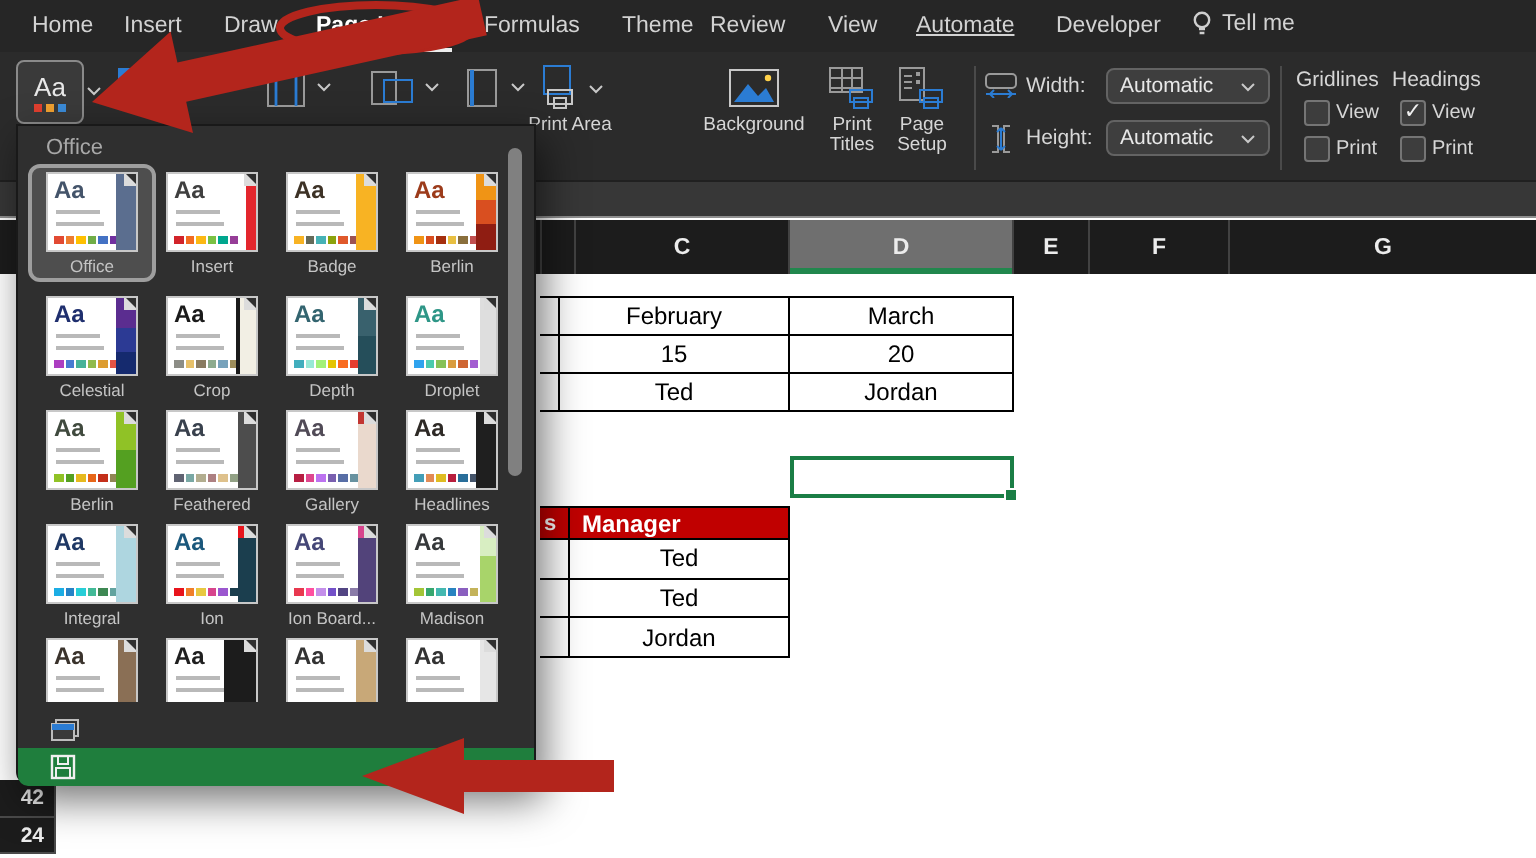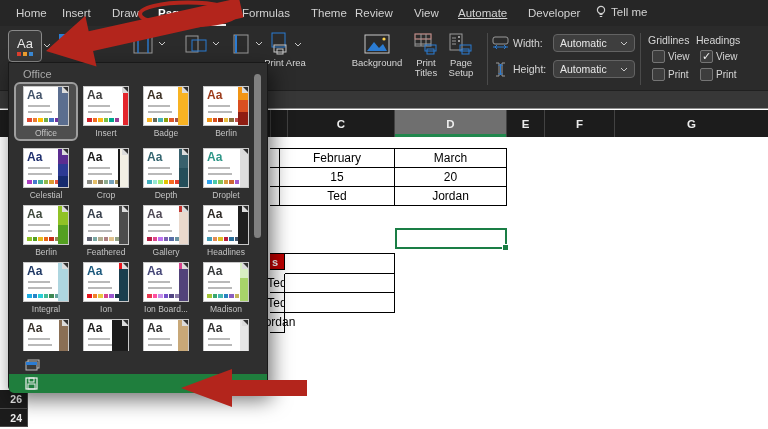--- a/index.html
+++ b/index.html
@@ -227,37 +227,38 @@
 <div class="sheet">
   <div class="colband" id="colband">
         <div class="colhdr" style="left: 270px; width: 17px;"></div>
         <div class="colhdr" style="left: 287px; width: 107px;">C</div>
         <div class="colhdr sel" style="left: 394px; width: 112px;">D</div>
         <div class="colhdr" style="left: 506px; width: 38px;">E</div>
         <div class="colhdr" style="left: 544px; width: 70px;">F</div>
         <div class="colhdr" style="left: 614px; width: 154px;">G</div>
       </div>
   <div id="rowhdrs">
-        <div class="rowhdr" style="top: 280px; height: 19px;">26</div>
+        <div class="rowhdr" style="top: 280px; height: 19px;">42</div>
         <div class="rowhdr" style="top: 299px; height: 18px;">24</div>
       </div>
   <div id="table1" class="xtable" style="left:270px;top:38px;grid-template-columns:10px 115px 112px">
         <div class="c" style="height: 19px;"></div>
         <div class="c" style="height: 19px;">February</div>
         <div class="c" style="height: 19px;">March</div>
         <div class="c" style="height: 19px;"></div>
         <div class="c" style="height: 19px;">15</div>
         <div class="c" style="height: 19px;">20</div>
         <div class="c" style="height: 19px;"></div>
         <div class="c" style="height: 19px;">Ted</div>
         <div class="c" style="height: 19px;">Jordan</div>
       </div>
   <div class="selcell" style="left:395px;top:118px;width:112px;height:21px"></div>
   <div id="table2" class="xtable" style="left:270px;top:143px;grid-template-columns:15px 110px">
         <div class="c redfrag" style="height: 16px;">s</div>
+        <div class="c red" style="height: 16px;">Manager</div>
         <div class="c" style="height: 19.7px;"></div>
         <div class="c" style="height: 19.7px;">Ted</div>
         <div class="c" style="height: 19.7px;"></div>
         <div class="c" style="height: 19.7px;">Ted</div>
         <div class="c" style="height: 19.7px;"></div>
         <div class="c" style="height: 19.7px;">Jordan</div>
       </div>
 </div>
 
 <div class="panel">

